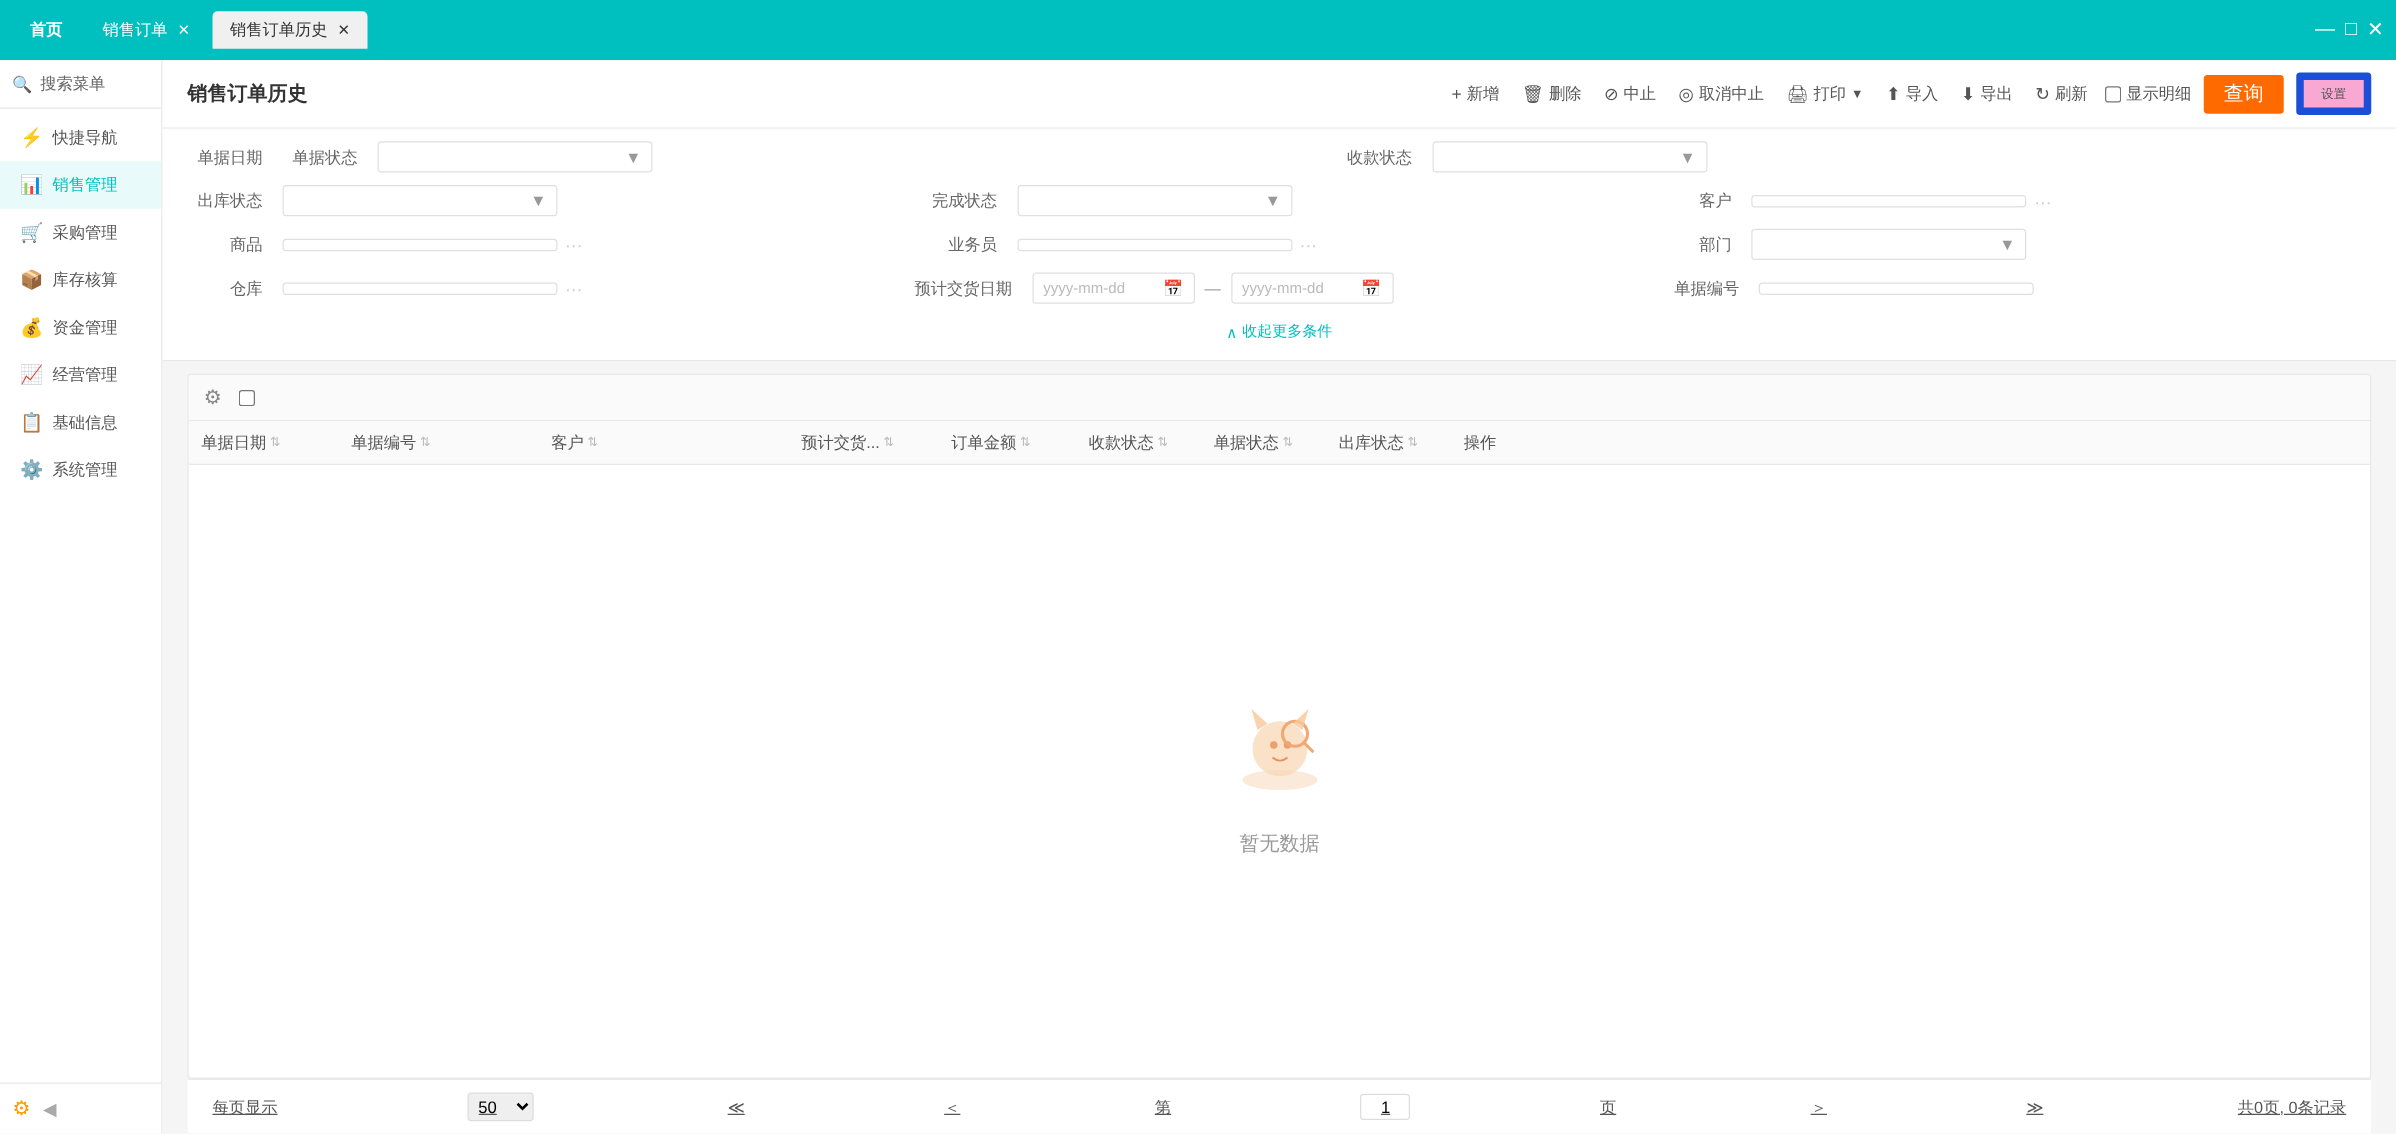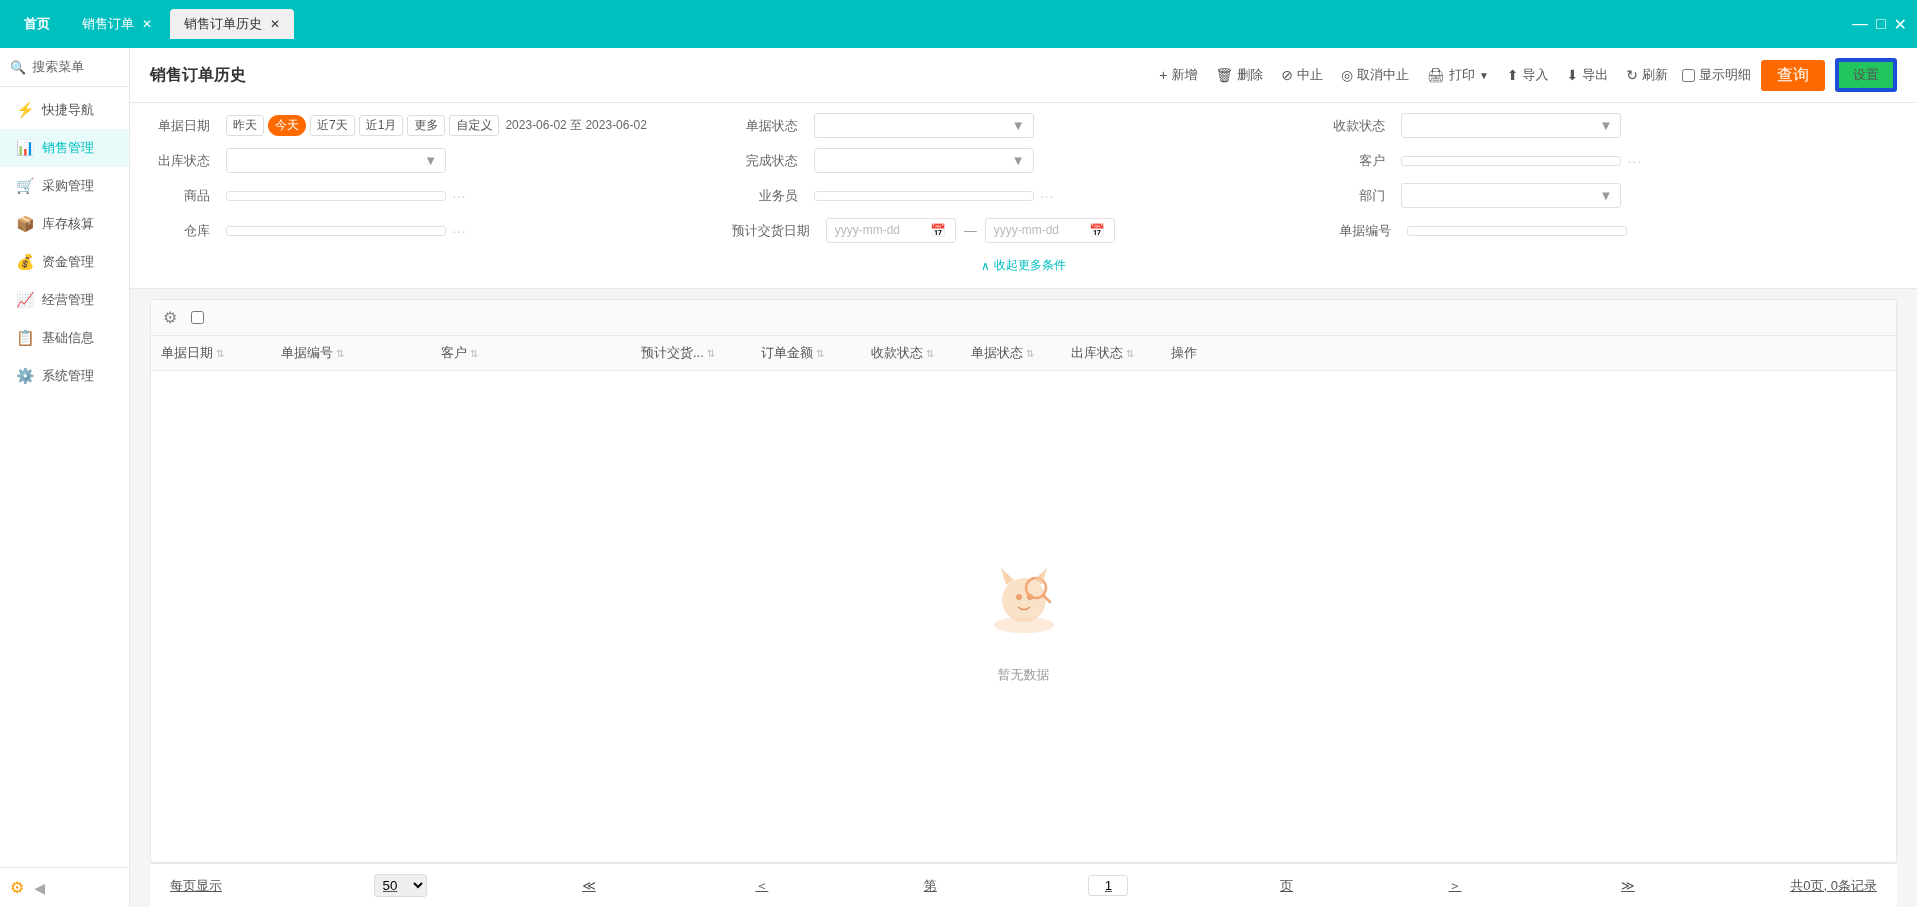--- a/index.html
+++ b/index.html
@@ -30,21 +30,21 @@
     
     .content { flex: 1; display: flex; flex-direction: column; overflow: hidden; background: #f5f5f5; }
 
     
     .page-header { background: #fff; padding: 10px 20px; display: flex; align-items: center; justify-content: space-between; border-bottom: 1px solid #e8e8e8; flex-shrink: 0; }
     .page-title { font-size: 16px; font-weight: bold; color: #333; }
     .toolbar { display: flex; align-items: center; gap: 10px; }
     .toolbar-btn { display: flex; align-items: center; gap: 4px; color: #555; font-size: 13px; cursor: pointer; padding: 2px 4px; }
     .toolbar-btn .icon { font-size: 14px; }
     .btn-query { background: #ff6a00; color: #fff; border: none; padding: 5px 16px; border-radius: 3px; cursor: pointer; font-size: 16px; }
-    .btn-setting { background: #22c55e; color: #555; border: 4px solid #1d4ed8; padding: 4px 14px; border-radius: 3px; cursor: pointer; font-size: 13px; }
+    .btn-setting { background: #f9a8d4; color: #555; border: 6px solid #1d4ed8; padding: 4px 14px; border-radius: 3px; cursor: pointer; font-size: 10px; }
 
     
     .filter-area { background: #fff; padding: 10px 20px; border-bottom: 1px solid #e8e8e8; flex-shrink: 0; }
     .filter-row { display: flex; align-items: center; gap: 16px; margin-bottom: 10px; }
     .filter-row:last-child { margin-bottom: 0; }
     .filter-label { color: #666; white-space: nowrap; min-width: 60px; text-align: right; }
     .filter-control { flex: 1; display: flex; align-items: center; gap: 6px; }
     .date-btns { display: flex; align-items: center; gap: 4px; }
     .date-btn { padding: 1px 6px; border: 1px solid #ddd; border-radius: 3px; cursor: pointer; font-size: 12px; color: #555; background: #fff; }
     .date-btn.active { background: #ff6a00; color: #fff; border-color: #ff6a00; border-radius: 10px; }
@@ -64,21 +64,21 @@
     .settings-icon { font-size: 16px; color: #888; cursor: pointer; }
     .table-header { display: flex; align-items: center; background: #fafafa; border-bottom: 1px solid #e8e8e8; padding: 8px 0; font-size: 13px; color: #555; flex-shrink: 0; }
     .th-cell { display: flex; align-items: center; gap: 3px; padding: 0 10px; }
     .th-cell .sort-icon { font-size: 10px; color: #bbb; }
     .table-body { flex: 1; display: flex; align-items: center; justify-content: center; flex-direction: column; padding: 40px 0; }
 
     
     .empty-state { display: flex; flex-direction: column; align-items: center; gap: 16px; }
     .empty-img { width: 100px; height: 100px; position: relative; }
     
-    .empty-text { color: #999; font-size: 13px; }
+    .empty-text { color: #999; font-size: 16px; }
 
     
     .pagination { background: #fff; border-top: 1px solid #e8e8e8; padding: 10px 20px; display: flex; align-items: center; justify-content: space-between; gap: 8px; font-size: 13px; color: #555; flex-shrink: 0; margin: 0 20px; border-bottom-left-radius: 3px; border-bottom-right-radius: 3px; text-decoration: underline; }
     .pagination select { border: 1px solid #ddd; padding: 2px 4px; border-radius: 3px; }
     .page-btn { cursor: pointer; padding: 2px 4px; color: #555; }
     .page-input { border: 1px solid #ddd; padding: 2px 6px; border-radius: 3px; width: 40px; text-align: center; }
     .col-date { width: 120px; flex-shrink: 0; }
     .col-no { width: 160px; flex-shrink: 0; }
     .col-customer { width: 200px; flex-shrink: 0; }
     .col-delivery { width: 120px; flex-shrink: 0; }
@@ -208,31 +208,20 @@
         </div>
         <button class="btn-query">查询</button>
         <button class="btn-setting">设置</button>
       </div>
     </div>
 
     <div class="filter-area">
 
       <div class="filter-row">
         <span class="filter-label">单据日期</span>
-        <div class="filter-control">
-          <div class="date-btns">
-            <span class="date-btn">昨天</span>
-            <span class="date-btn active">今天</span>
-            <span class="date-btn">近7天</span>
-            <span class="date-btn">近1月</span>
-            <span class="date-btn">更多</span>
-            <span class="date-btn">自定义</span>
-          </div>
-          <span class="date-range">2023-06-02 至 2023-06-02</span>
-        </div>
 
         <span class="filter-label">单据状态</span>
         <div class="filter-control">
           <div class="select-box" style="min-width: 220px;">
             <span></span>
             <span class="arrow">▼</span>
           </div>
         </div>
 
         <span class="filter-label">收款状态</span>

